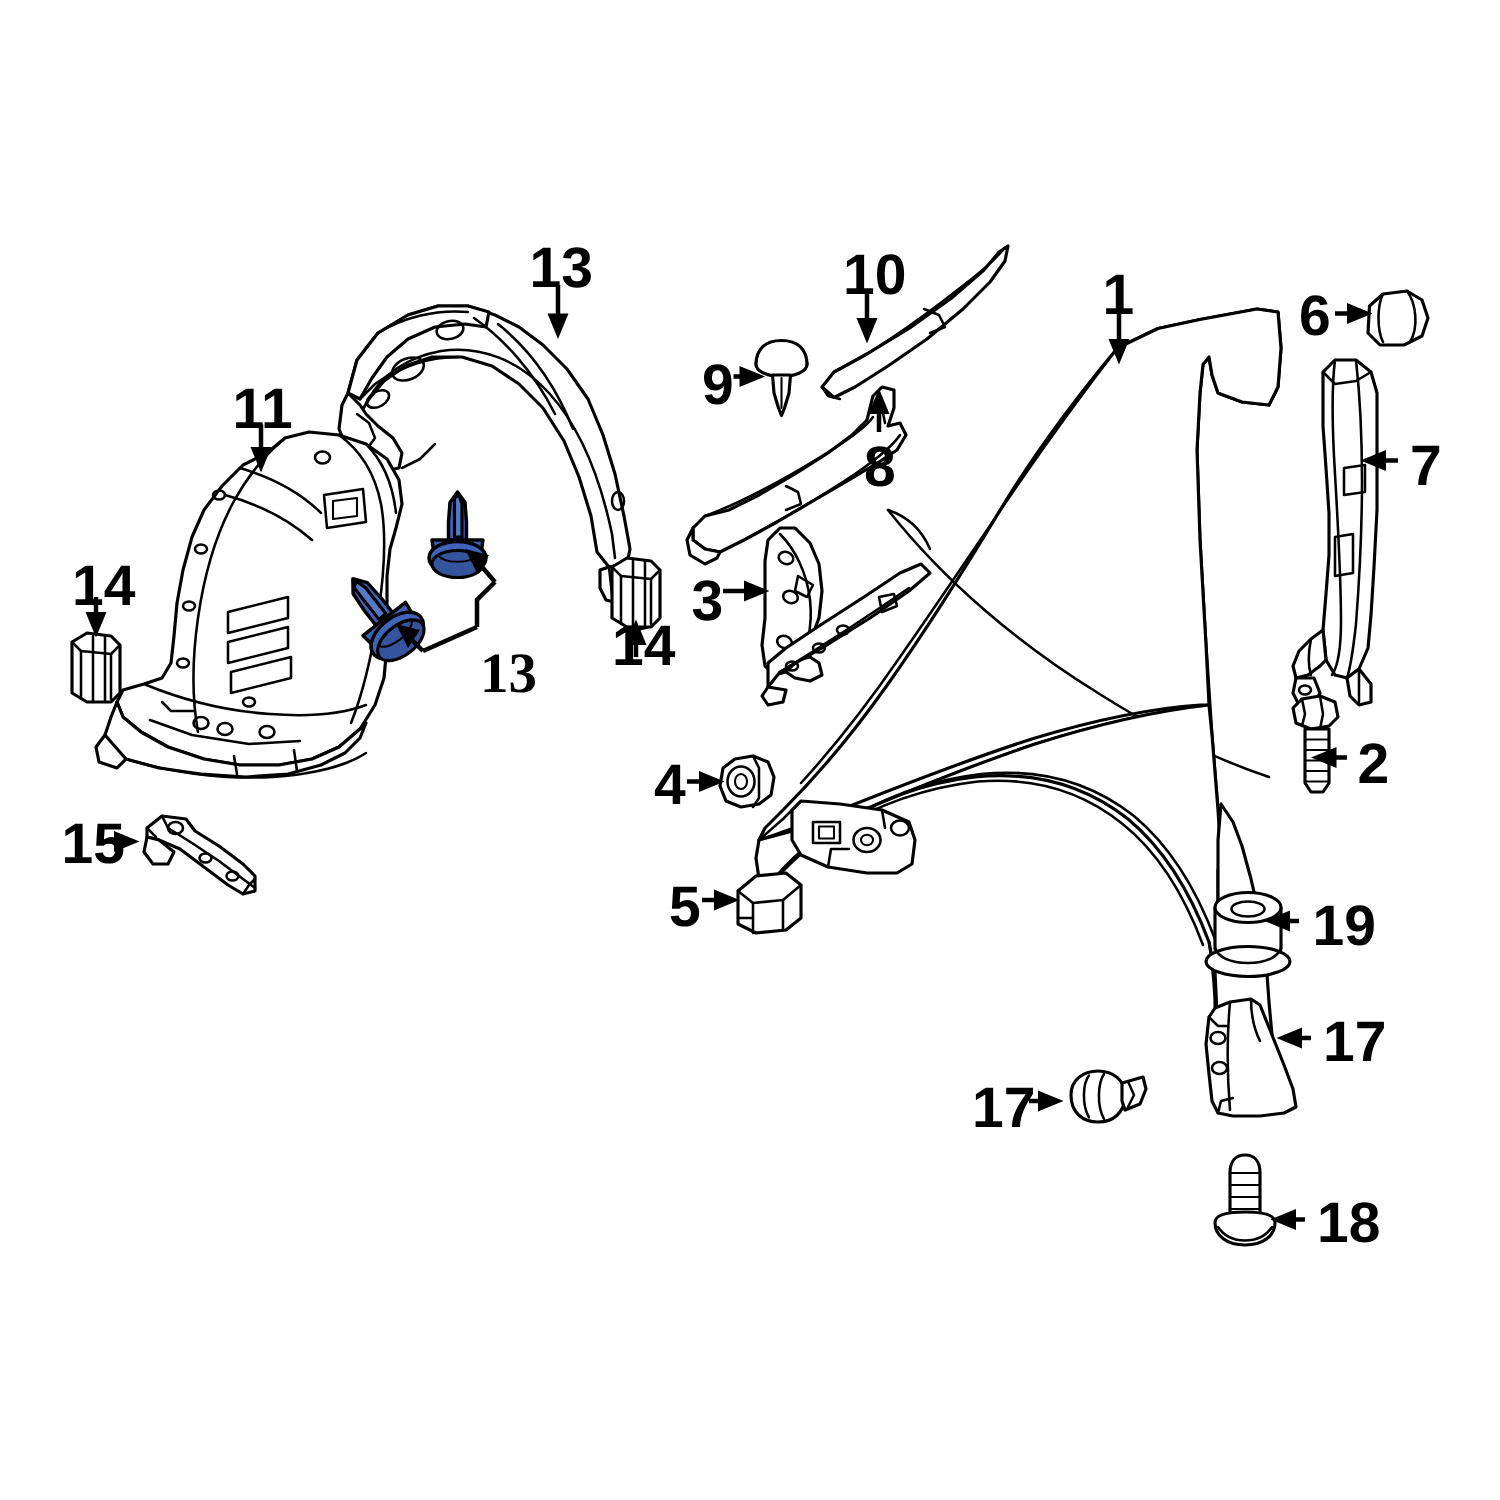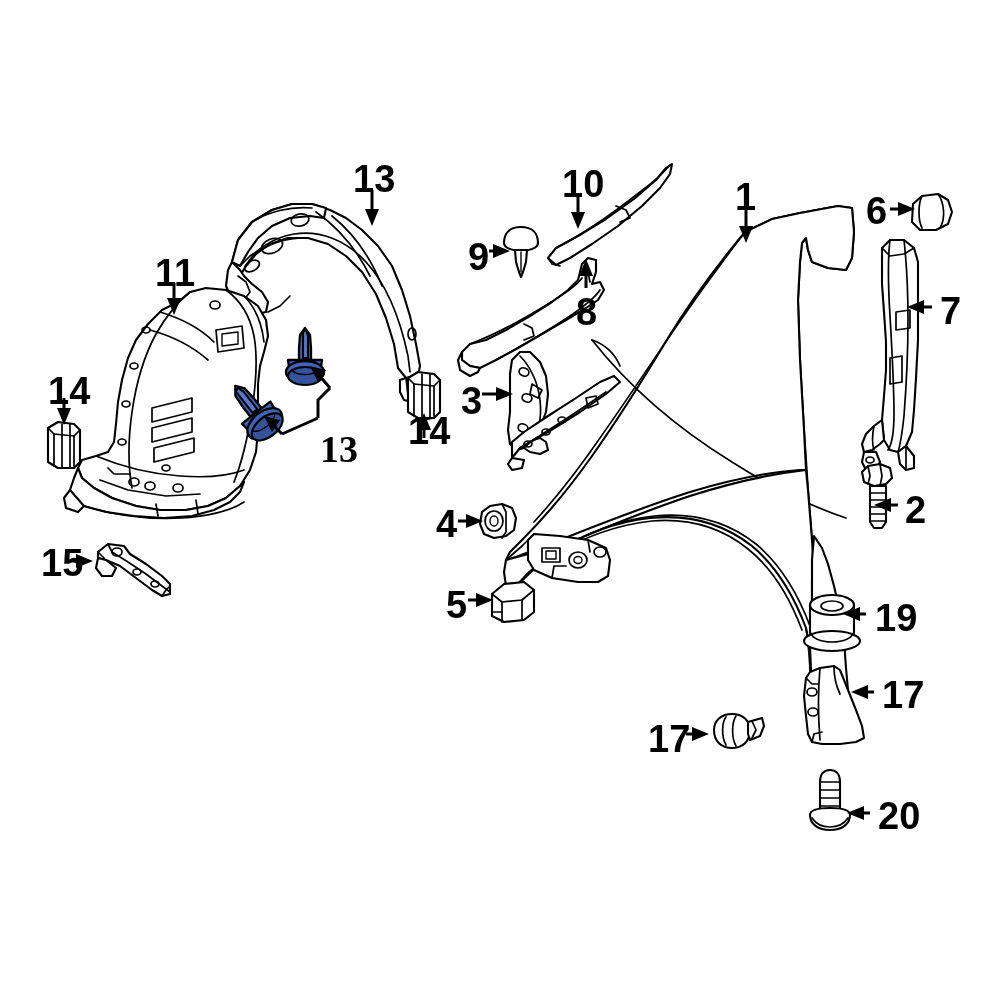--- a/index.html
+++ b/index.html
@@ -592,16 +592,16 @@
   <div class="callout-label" style="left:468px; top:238px;">9</div>
   <div class="callout-label" style="left:562px; top:165px;text-align:center;">10</div>
   <div class="callout-label" style="left:155px; top:254px;">11</div>
   <div class="callout-label" style="left:353px; top:160px;">13</div>
   <div class="callout-label" style="left:320px; top:430px;font-family:Liberation Serif, serif;">13</div>
   <div class="callout-label" style="left:48px; top:372px;">14</div>
   <div class="callout-label" style="left:408px; top:412px;">14</div>
   <div class="callout-label" style="left:41px; top:544px;">15</div>
   <div class="callout-label" style="left:882px; top:676px;">17</div>
   <div class="callout-label" style="left:648px; top:720px;">17</div>
-  <div class="callout-label" style="left:878px; top:797px;">20</div>
+  <div class="callout-label" style="left:878px; top:797px;">18</div>
   <div class="callout-label" style="left:875px; top:599px;">19</div>
 
 </div>
 
 </body></html>

